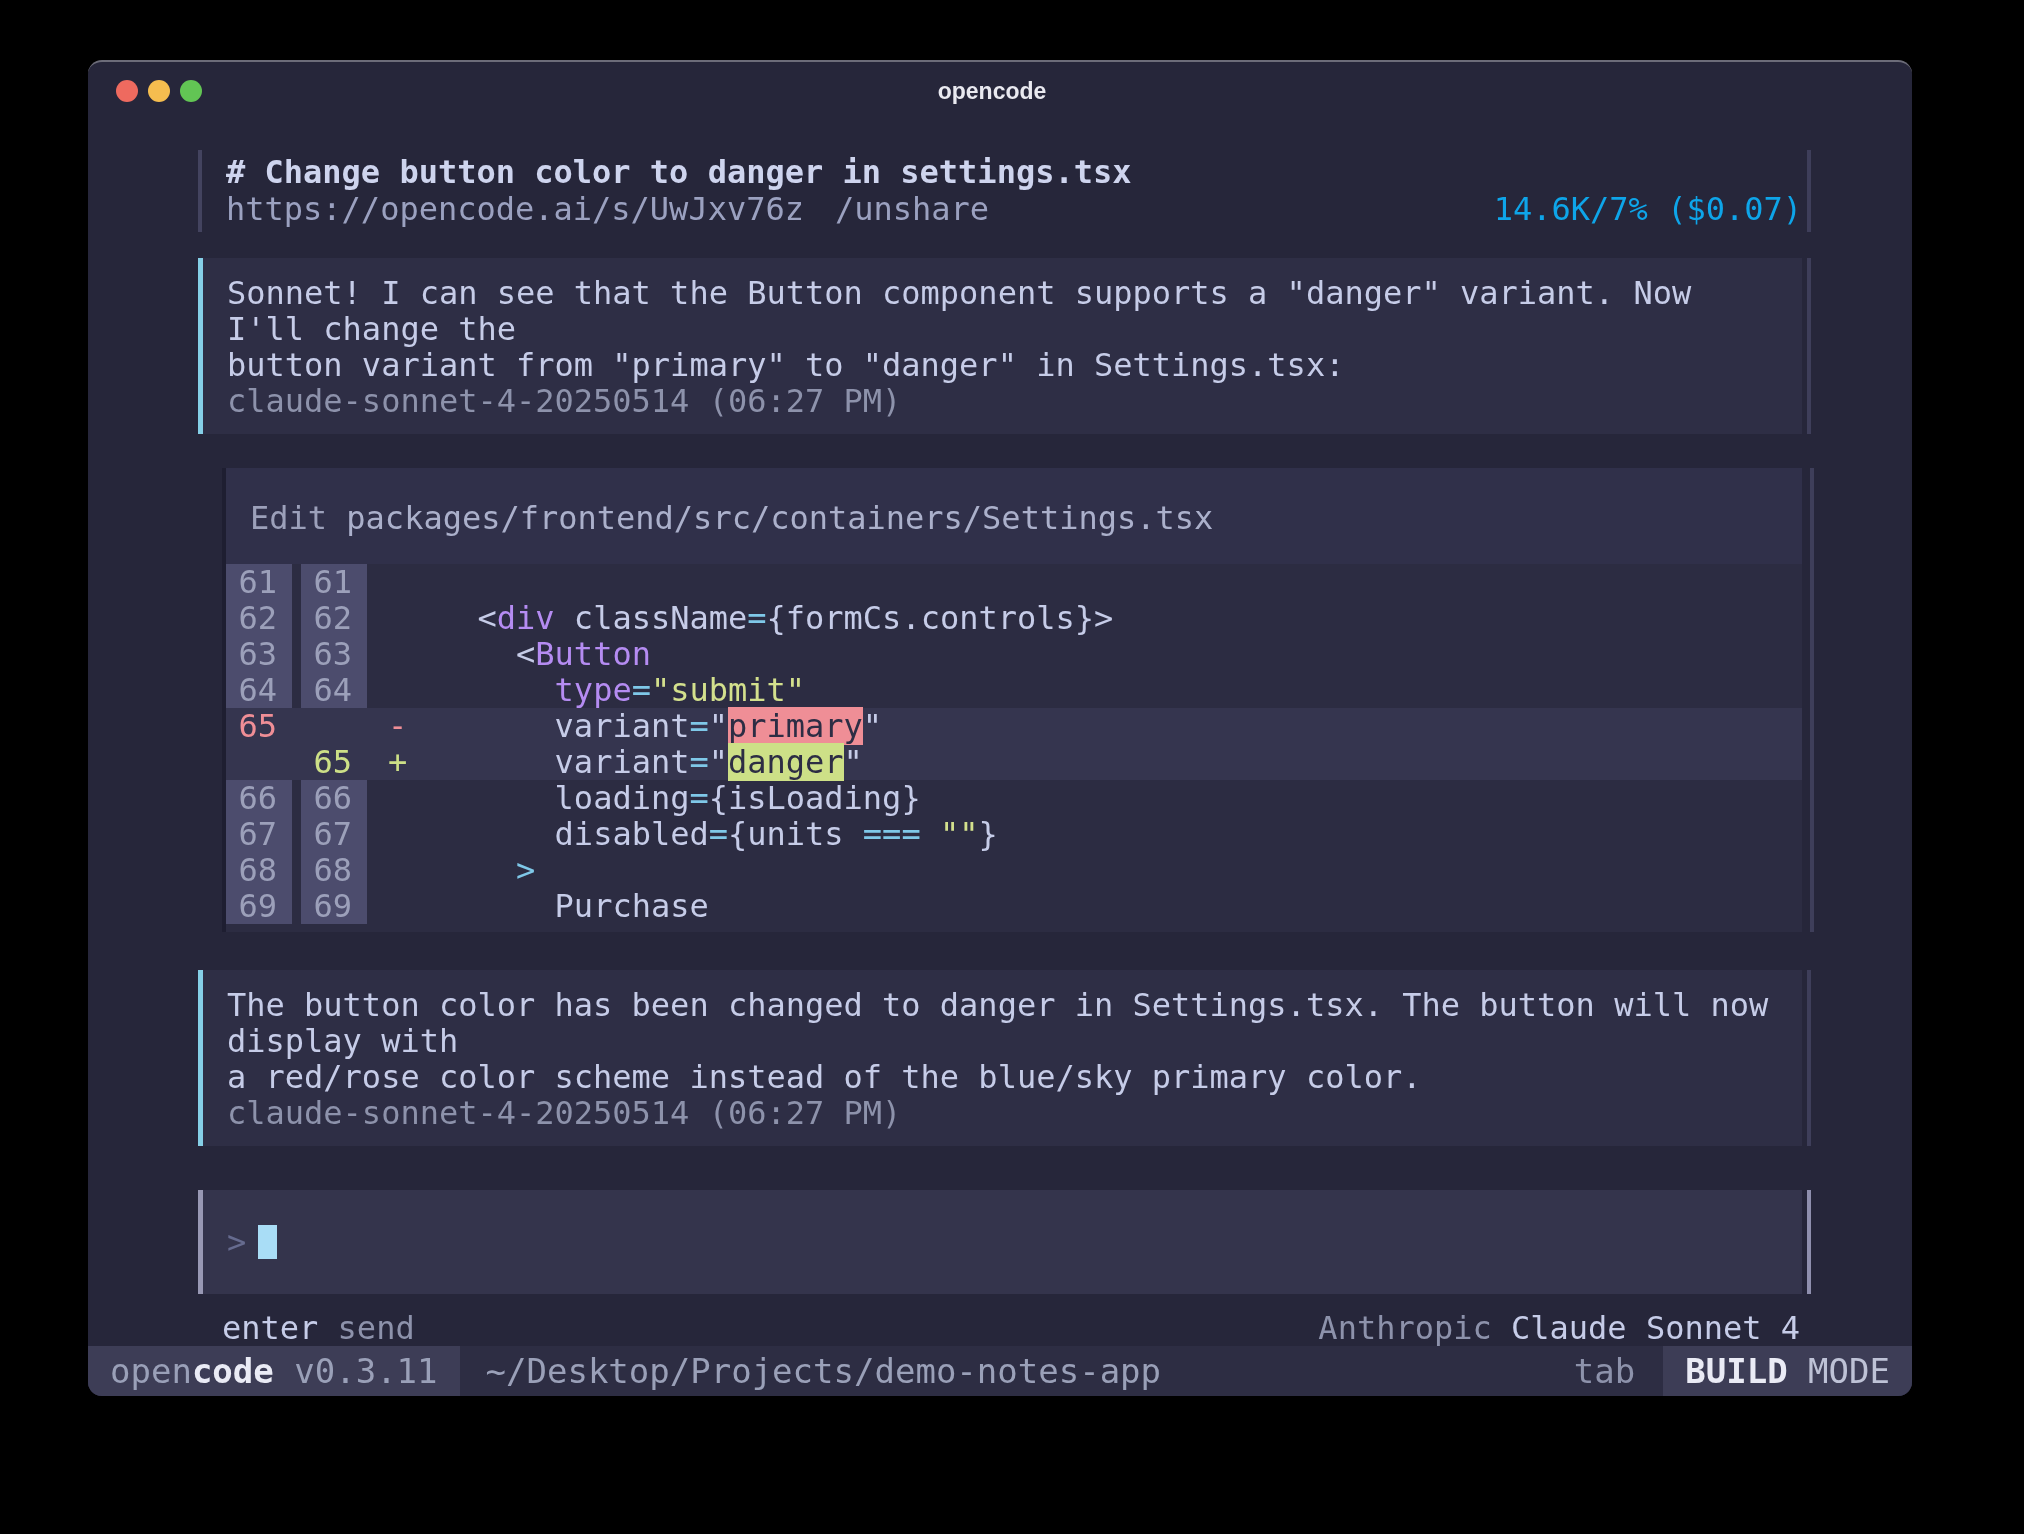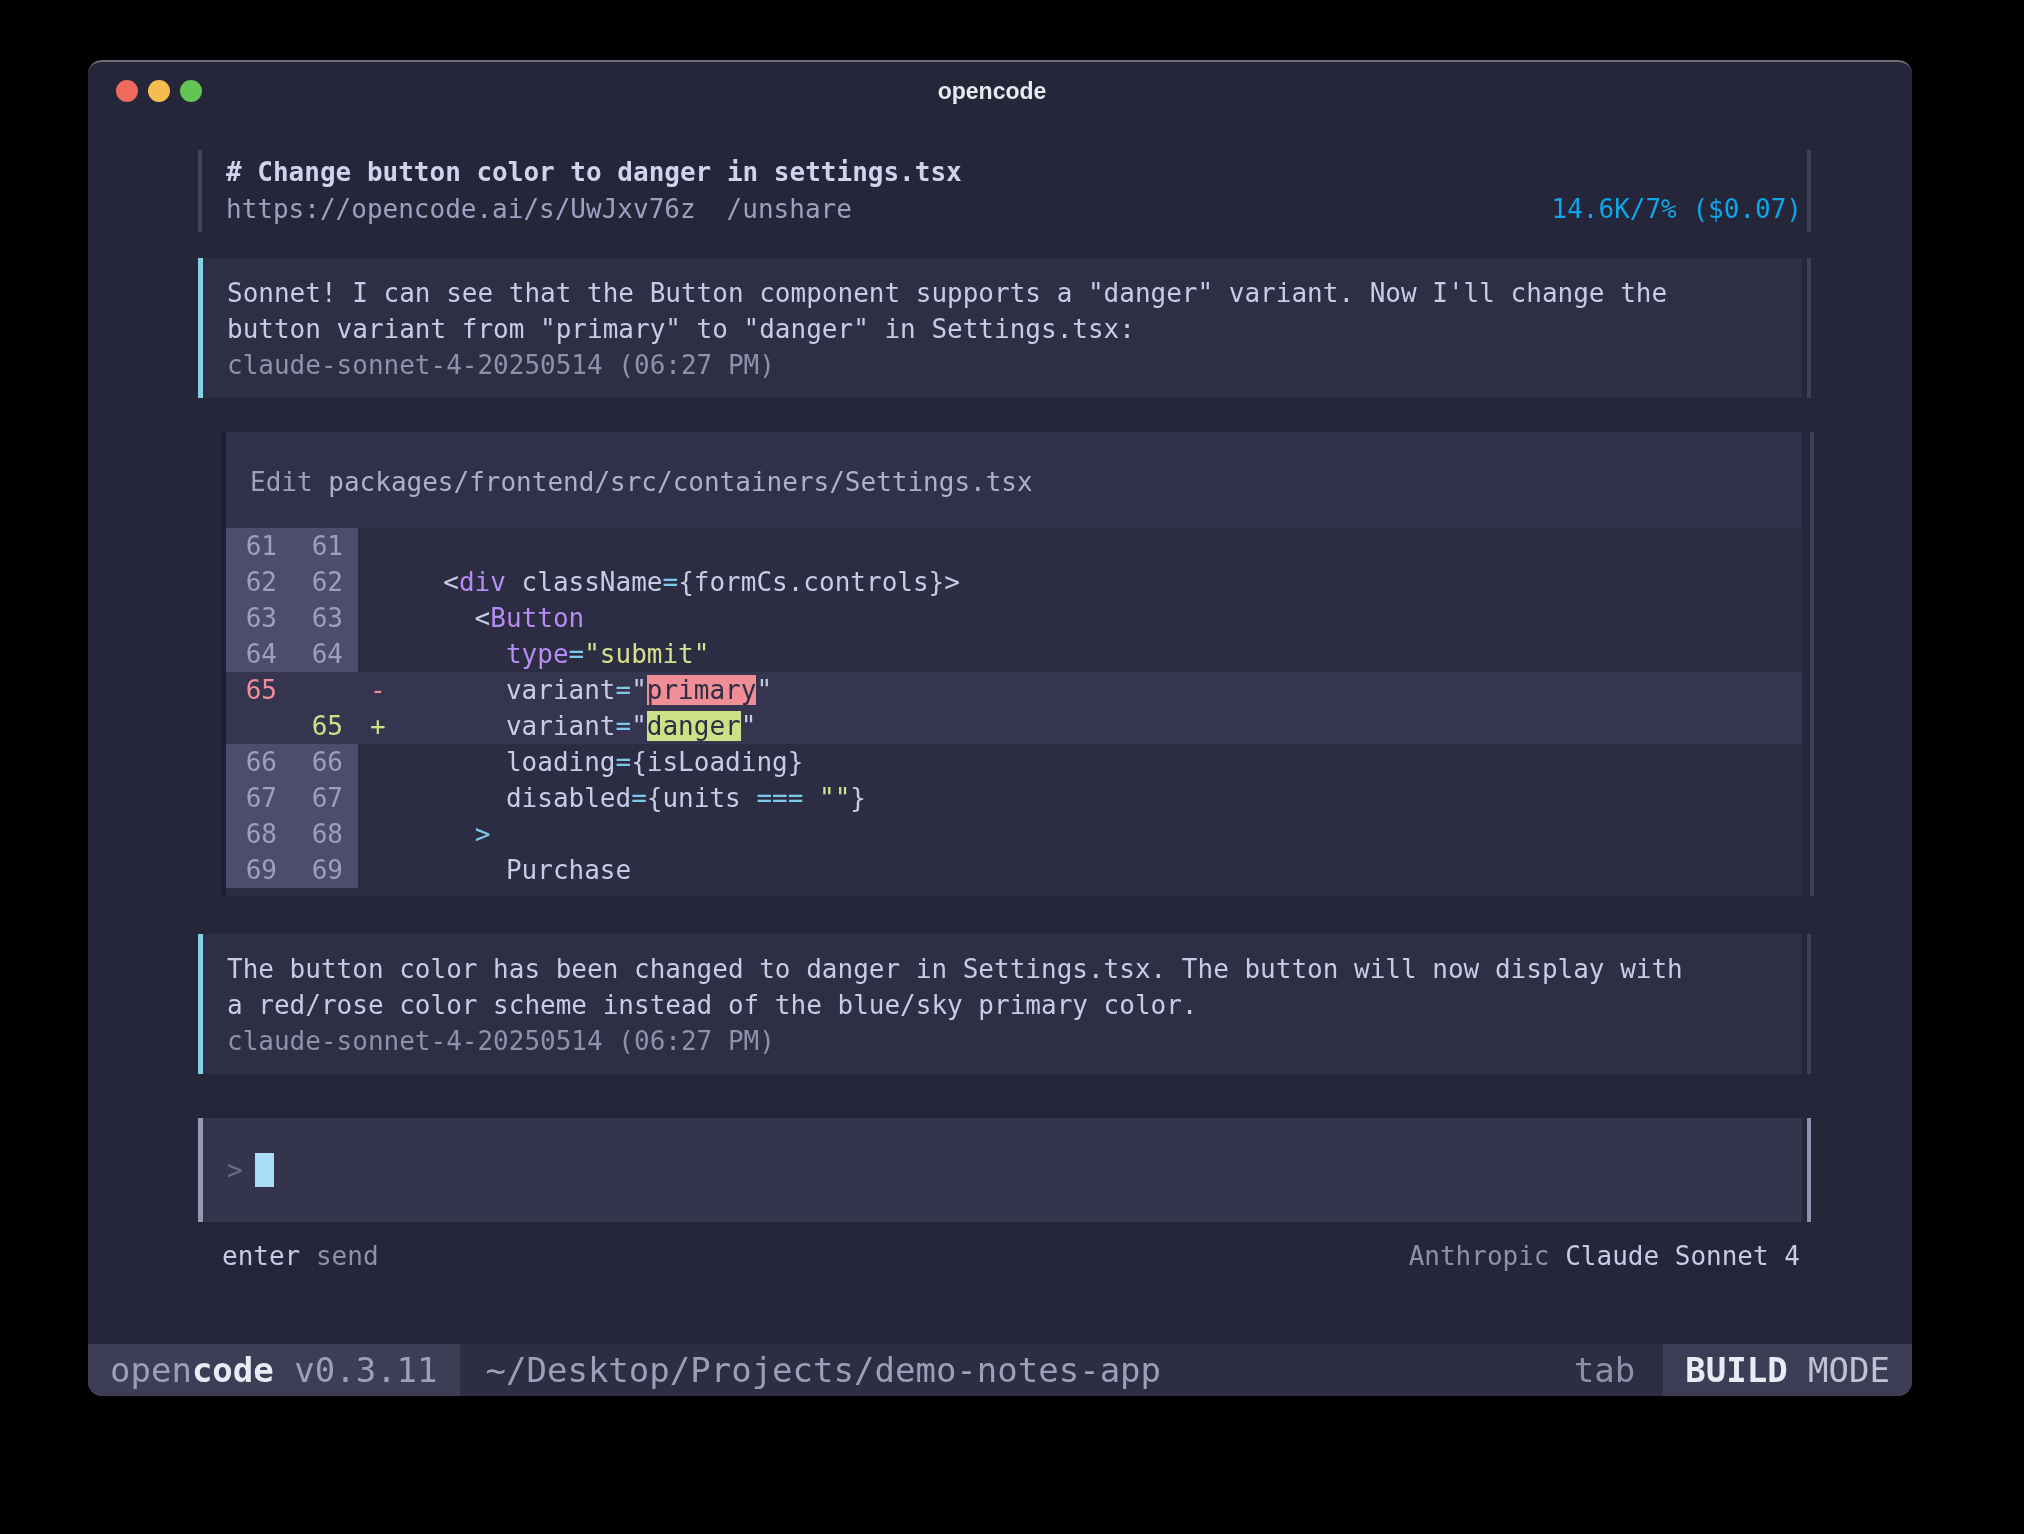--- a/index.html
+++ b/index.html
@@ -14,21 +14,21 @@
     display:flex; flex-direction:column;
   }
   
   .titlebar{ position:relative; height:58px; flex:0 0 auto; }
   .traffic{ position:absolute; left:28px; top:18px; display:flex; gap:10px; }
   .light{ width:22px; height:22px; border-radius:50%; display:inline-block; }
   .light.red{ background:#ee6a5f; } .light.yellow{ background:#f5bd4f; } .light.green{ background:#62c554; }
   .title{ position:absolute; left:0; right:16px; top:16px; text-align:center;
     font-family:"Liberation Sans",sans-serif; font-weight:bold; font-size:23px; color:#e9e9f0; }
 
-  .content{ flex:1 1 auto; display:flex; flex-direction:column; padding:0 110px; font-size:26px; }
+  .content{ flex:1 1 auto; display:flex; flex-direction:column; padding:0 110px; font-size:32px;justify-content:space-between; }
 
   
   .railed{ position:relative; }
   .railed::after{ content:""; position:absolute; top:0; bottom:0; right:-9px; width:4px; background:#3e3e5a; }
 
   
   .session-header{ margin-top:30px; border-left:4px solid #43435f; padding:4px 0 4px 24px; }
   .session-title{ font-weight:bold; color:#ced4ee; line-height:37px; }
   .session-sub{ display:flex; align-items:baseline; line-height:37px; color:#9ba1c0; }
   .unshare{ margin-left:31px; }
@@ -39,21 +39,21 @@
   .msg.first{ margin-top:26px; }
   .msg.second{ margin-top:38px; }
   .msg-text{ color:#c6cce8; white-space:pre-line; line-height:36px; }
   .msg-meta{ color:#8d92ab; line-height:36px; }
 
   
   .edit-block{ margin-top:34px; margin-left:24px; background:#2c2c42; border-left:4px solid #1e1e31; padding-bottom:8px; }
   .edit-block::after{ right:-12px; }
   .edit-header{ background:#30304a; padding:32px 24px 28px 24px; line-height:36px; }
   .edit-action{ color:#9ca0ba; } .edit-path{ color:#abb0cb; }
-  .diff-row{ display:flex; line-height:36px; height:36px; }
+  .diff-row{ display:flex; line-height:36px; height:36px;gap:9px; }
   .cell.num{ width:66px; flex:0 0 auto; text-align:right; padding-right:15px; color:#9ca0ba; }
   .cell.marker{ width:54px; flex:0 0 auto; padding-left:12px; }
   .code{ flex:1 1 auto; white-space:pre; }
   .diff-row.context .cell.num{ background:#4c4c6d; }
   .diff-row.del{ background:#35354f; } .diff-row.add{ background:#35354f; }
   .diff-row.del .cell.num.old{ color:#ef8e96; } .diff-row.del .cell.marker{ color:#ef8e96; }
   .diff-row.add .cell.num.new{ color:#cde087; } .diff-row.add .cell.marker{ color:#cde087; }
   .tok-fg{ color:#c6cce8; } .tok-kw{ color:#b58cf2; } .tok-op{ color:#7fc8e8; } .tok-str{ color:#d3e08d; }
   .tok-del{ background:#ef8e96; color:#2d2d44; } .tok-add{ background:#cde087; color:#2d2d44; }
 

